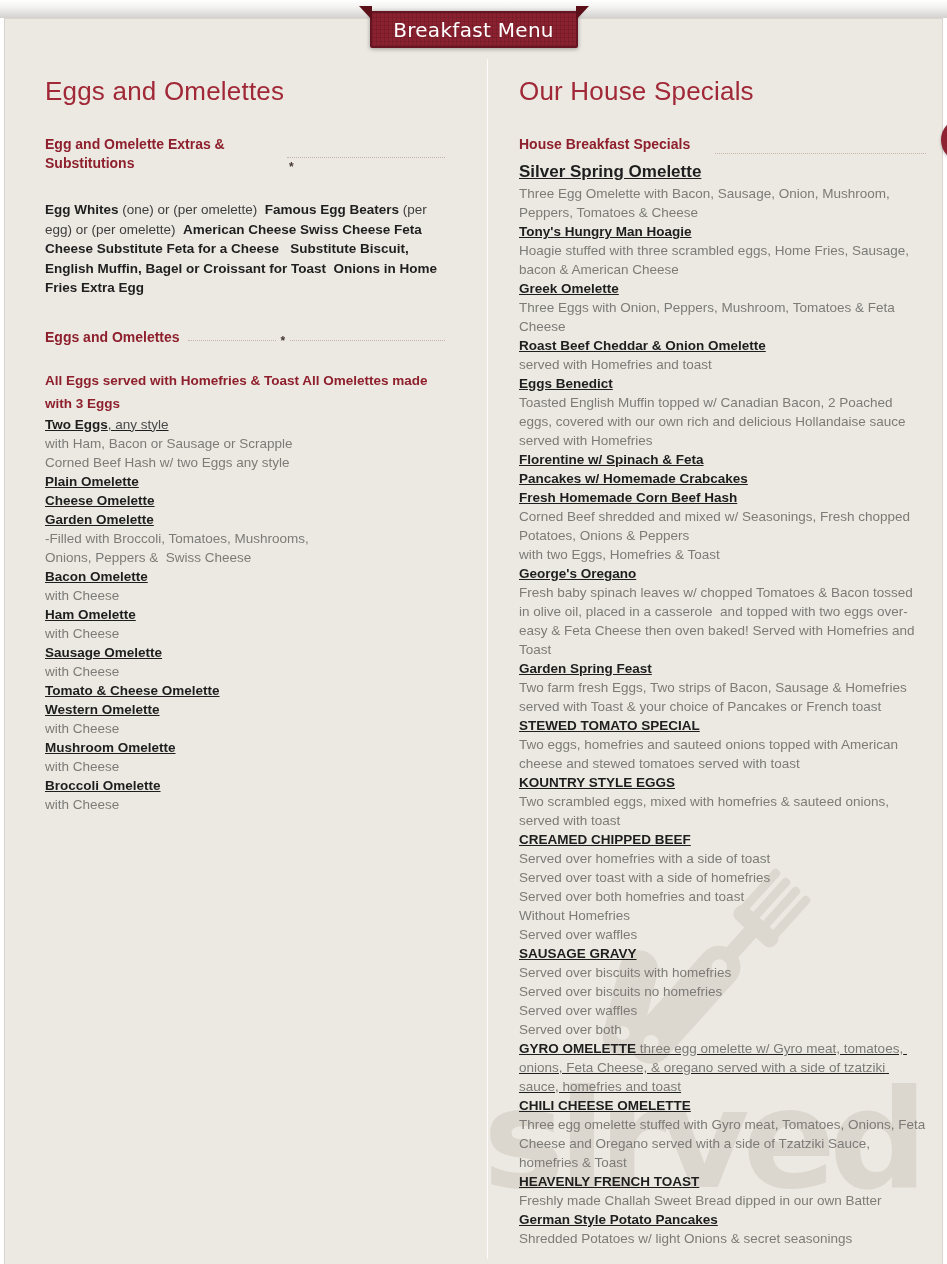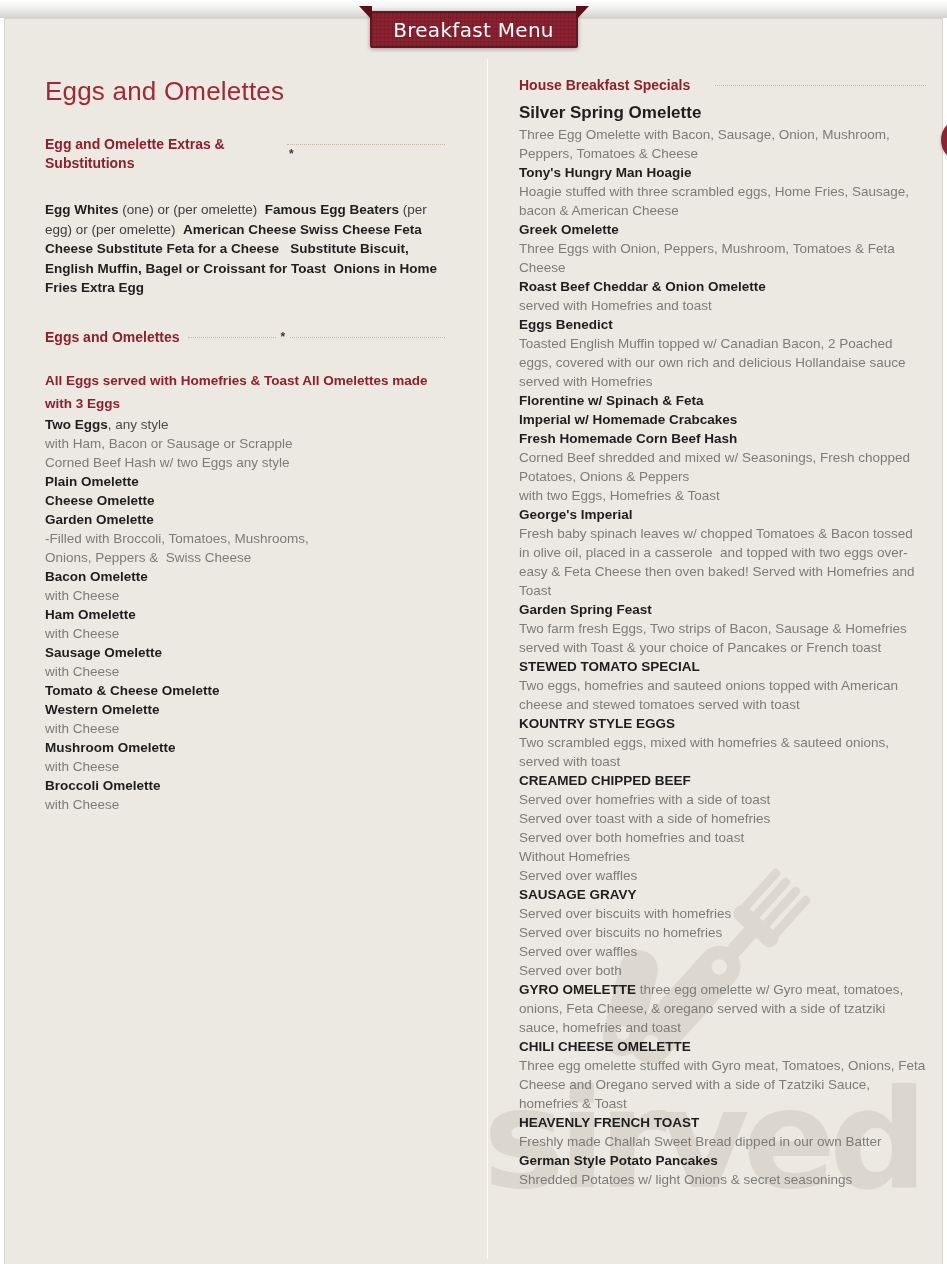--- a/index.html
+++ b/index.html
@@ -55,42 +55,42 @@
 
   .cols { position: relative; z-index: 2; display: flex; padding: 57px 0 0 40px; }
   .col { width: 407px; }
   .col.left { width: 400px; margin-right: 74px; }
 
   h1.col-heading {
     margin: 0 0 29px 0; font-weight: normal;
     font-size: 26px; line-height: 30px; color: #a02837; letter-spacing: .2px;
   }
 
-  .sec-head { display: flex; color: #8e1f2c; font-weight: bold; font-size: 14px; line-height: 19px; }
+  .sec-head { display: flex; color: #8e1f2c; font-weight: bold; font-size: 14px; line-height: 19px; align-items: flex-end; }
   .sec-title { flex: 0 0 auto; }
   .sec-head.two-line .sec-title { flex: 0 0 238px; }
   .leader-col { flex: 1; display: flex; flex-direction: column; padding-left: 4px; }
   .leader-col .dots { height: 10px; border-bottom: 1px dotted #c8b3a9; }
   .leader-row { flex: 1; display: flex; align-items: center; padding-left: 8px; }
   .dots-seg { border-bottom: 1px dotted #c8b3a9; height: 0; }
   .d1 { flex: 0 0 88px; }
   .d2 { flex: 1; }
   .d-full { flex: 1; }
   .star { color: #463733; font-weight: bold; font-size: 12px; line-height: 12px; margin: 0 5px; }
   .leader-col .star { margin: 3px 0 0 2px; }
 
   .extras { margin: 27px 0 0 0; font-size: 13.5px; line-height: 19.5px; color: #1f1f1f; font-weight: bold; white-space: pre-wrap; }
   .extras .r { font-weight: normal; color: #3d3d3d; }
 
   .list-head { margin-top: 30px; }
   .intro { margin: 22px 0 0 0; color: #8e1f2c; font-weight: bold; font-size: 13.5px; line-height: 23px; }
   .col.right .sec-head { margin-bottom: 5px; gap: 17px; }
 
   .items { font-size: 13.5px; line-height: 19px; }
-  .item-line { color: #1e1e1e; font-weight: bold; white-space: pre-wrap; }
+  .item-line { color: #1e1e1e; font-weight: bold; white-space: pre-wrap; text-decoration: underline; }
   .item-line.large { font-size: 17px; line-height: 25px; }
   .item-suffix { font-weight: normal; color: #4a4a4a; }
   .inline-desc { font-weight: normal; color: #7c7b77; }
   .item-desc { color: #7c7b77; font-weight: normal; white-space: pre-wrap; }
 </style>
 </head>
 <body>
 
 <div class="top-strip"></div>
 
@@ -187,20 +187,21 @@
             <div class="item-desc">with Cheese</div>
           </div>
           <div class="item">
             <div class="item-line"><span>Broccoli Omelette</span></div>
             <div class="item-desc">with Cheese</div>
           </div>
         </div>
     </section>
 
     <section class="col right">
+      <h1 class="col-heading">Our House Specials</h1>
 
       <div class="sec-head">
         <span class="sec-title">House Breakfast Specials</span>
         <span class="leader-row">
           <span class="dots-seg d-full"></span>
         </span>
       </div>
 
       <div class="items">
           <div class="item">
@@ -220,29 +221,29 @@
             <div class="item-desc">served with Homefries and toast</div>
           </div>
           <div class="item">
             <div class="item-line"><span>Eggs Benedict</span></div>
             <div class="item-desc">Toasted English Muffin topped w/ Canadian Bacon, 2 Poached eggs, covered with our own rich and delicious Hollandaise sauce served with Homefries</div>
           </div>
           <div class="item">
             <div class="item-line"><span>Florentine w/ Spinach &amp; Feta</span></div>
           </div>
           <div class="item">
-            <div class="item-line"><span>Imperial w/ Homemade Crabcakes</span></div>
+            <div class="item-line"><span>Pancakes w/ Homemade Crabcakes</span></div>
           </div>
           <div class="item">
             <div class="item-line"><span>Fresh Homemade Corn Beef Hash</span></div>
             <div class="item-desc">Corned Beef shredded and mixed w/ Seasonings, Fresh chopped Potatoes, Onions &amp; Peppers</div>
             <div class="item-desc">with two Eggs, Homefries &amp; Toast</div>
           </div>
           <div class="item">
-            <div class="item-line"><span>George's Imperial</span></div>
+            <div class="item-line"><span>George's Oregano</span></div>
             <div class="item-desc">Fresh baby spinach leaves w/ chopped Tomatoes &amp; Bacon tossed in olive oil, placed in a casserole  and topped with two eggs over-easy &amp; Feta Cheese then oven baked! Served with Homefries and Toast</div>
           </div>
           <div class="item">
             <div class="item-line"><span>Garden Spring Feast</span></div>
             <div class="item-desc">Two farm fresh Eggs, Two strips of Bacon, Sausage &amp; Homefries served with Toast &amp; your choice of Pancakes or French toast</div>
           </div>
           <div class="item">
             <div class="item-line"><span>STEWED TOMATO SPECIAL</span></div>
             <div class="item-desc">Two eggs, homefries and sauteed onions topped with American cheese and stewed tomatoes served with toast</div>
           </div>

